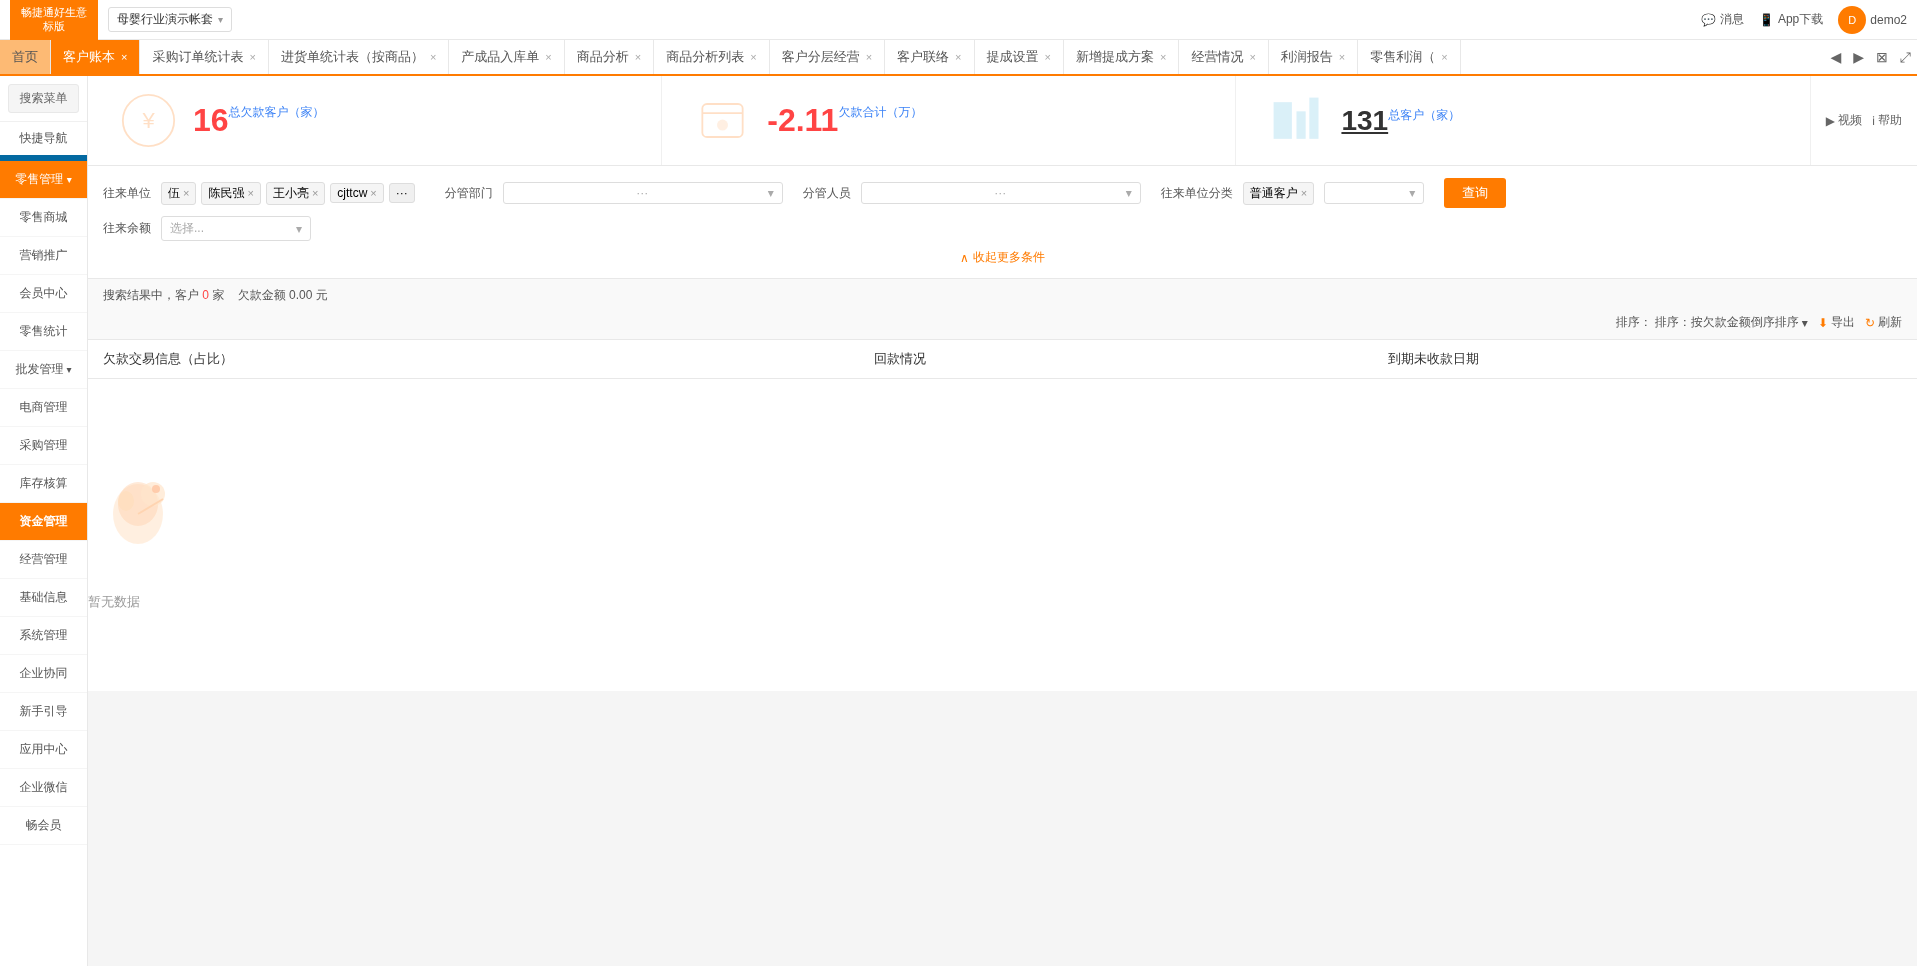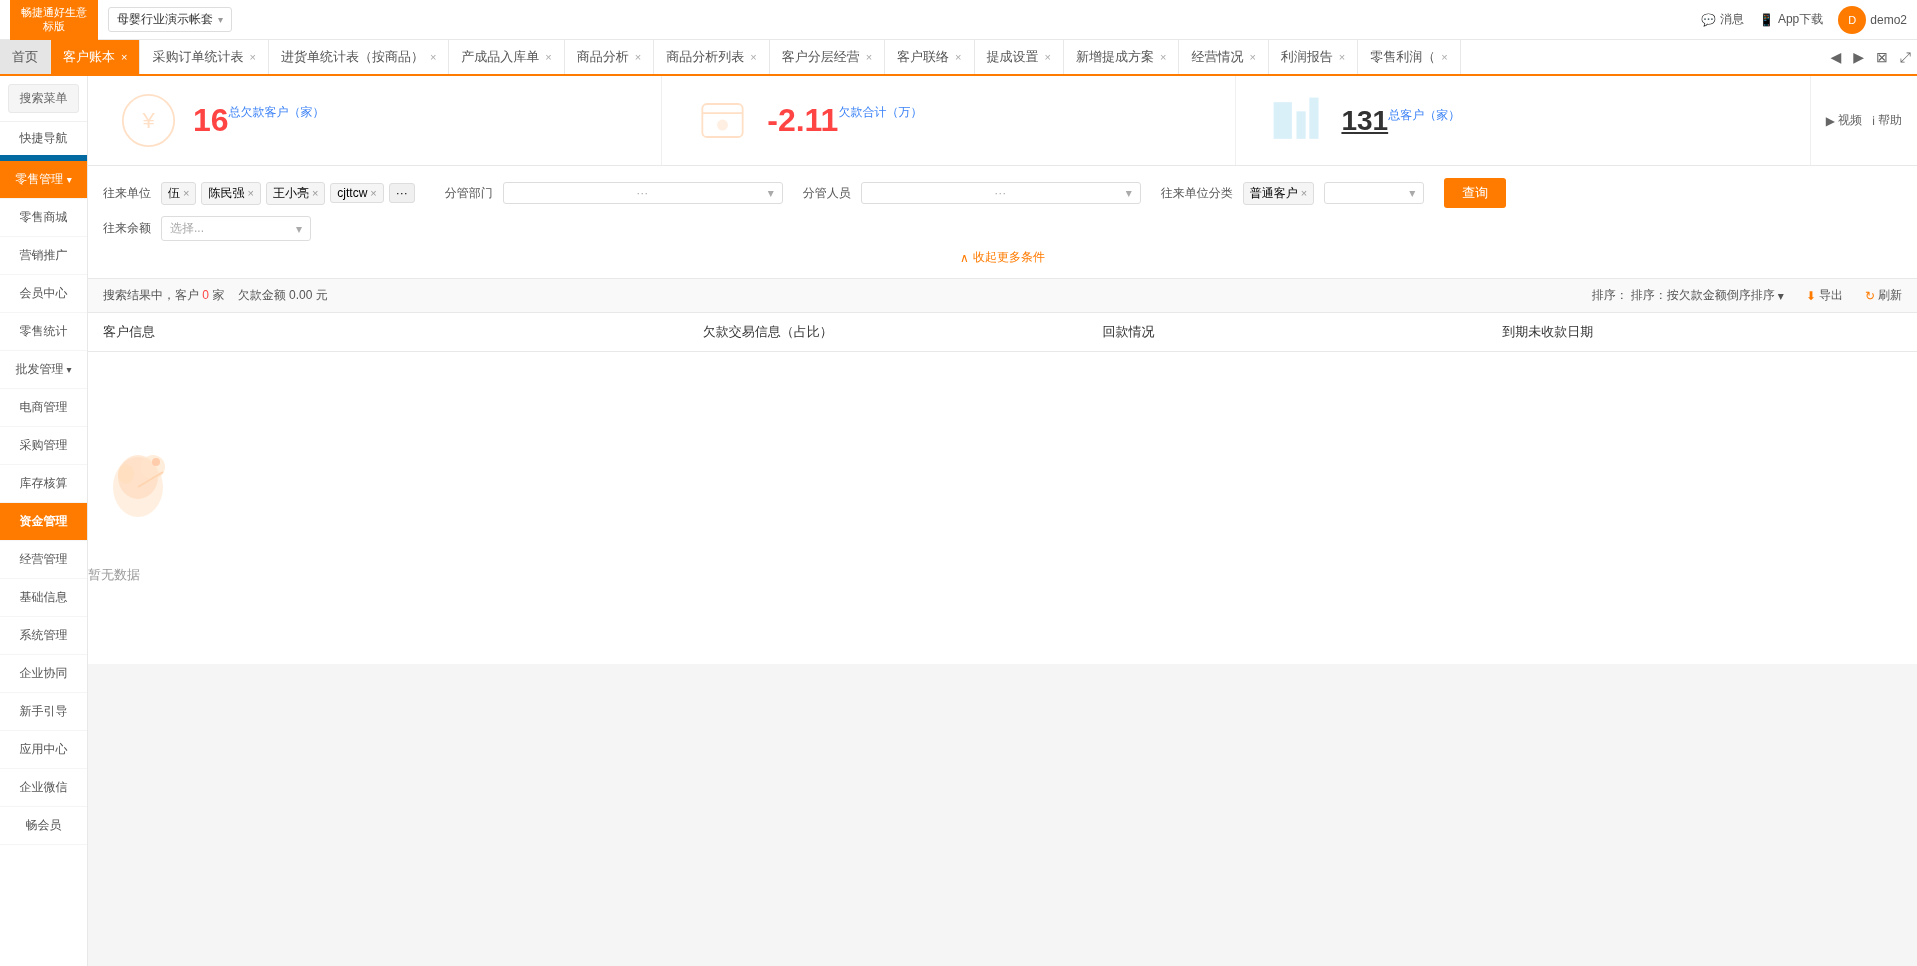--- a/index.html
+++ b/index.html
@@ -27,21 +27,21 @@
     
     .nav-tabs {
       display: flex; align-items: center; background: #fff; border-bottom: 2px solid #ff7b00;
       height: 36px; flex-shrink: 0; overflow: hidden;
     }
     .nav-tab {
       display: flex; align-items: center; padding: 0 12px; height: 36px; cursor: pointer;
       font-size: 13px; color: #555; border-right: 1px solid #e8e8e8; white-space: nowrap;
       flex-shrink: 0;
     }
-    .nav-tab.home { background: #e5e5e5; }
+    .nav-tab.home { background: #fdba74; }
     .nav-tab.active { background: #ff7b00; color: #fff; }
     .nav-tab .close-btn { margin-left: 6px; font-size: 11px; color: #aaa; cursor: pointer; }
     .nav-tab.active .close-btn { color: #fff; }
     .nav-tab-arrows { display: flex; align-items: center; margin-left: auto; }
     .nav-tab-arrow { padding: 0 6px; cursor: pointer; color: #666; font-size: 14px; }
     .nav-close-all { padding: 0 6px; cursor: pointer; color: #666; font-size: 14px; }
 
     
     .main-layout { display: flex; flex: 1; overflow: hidden; }
 
@@ -106,25 +106,25 @@
     }
     .filter-dropdown .arrow { margin-left: auto; color: #aaa; }
     .collapse-btn {
       display: flex; align-items: center; gap: 4px; color: #ff7b00; font-size: 12px;
       cursor: pointer; width: 100%; justify-content: center; margin-top: 4px;
     }
 
     
     .search-result-bar {
       display: flex; align-items: flex-start; padding: 8px 15px; background: #f9f9f9;
-      border-bottom: 1px solid #e8e8e8; gap: 10px;
+      border-bottom: 1px solid #e8e8e8; gap: 10px; flex-direction: column;
     }
     .result-text { font-size: 12px; color: #555; }
     .result-highlight { color: #ff4444; }
-    .sort-area { margin-left: auto; display: flex; align-items: center; gap: 22px; font-size: 12px; }
+    .sort-area { margin-left: auto; display: flex; align-items: center; gap: 10px; font-size: 12px; }
     .sort-select { display: flex; align-items: center; gap: 3px; cursor: pointer; color: #555; }
     .export-btn, .refresh-btn {
       display: flex; align-items: center; gap: 3px; cursor: pointer; color: #555; font-size: 12px;
     }
 
     
     .data-table { width: 100%; background: #fff; }
     .table-header {
       display: flex; background: #fff; border-bottom: 1px solid #e8e8e8;
       padding: 10px 15px;
@@ -448,21 +448,20 @@
         </div>
         <div class="refresh-btn">
           <span style="color:#ff7b00;">↻</span>
           <span>刷新</span>
         </div>
       </div>
     </div>
 
     <div class="data-table">
       <div class="table-header">
-        <div class="table-col">客户信息</div>
         <div class="table-col">欠款交易信息（占比）</div>
         <div class="table-col">回款情况</div>
         <div class="table-col">到期未收款日期</div>
       </div>
 
       <div class="empty-state">
         <div class="empty-icon">
           
           <svg width="100" height="100" viewBox="0 0 100 100" xmlns="http://www.w3.org/2000/svg">
             <ellipse cx="50" cy="55" rx="25" ry="30" fill="#ffcc99" opacity="0.6"></ellipse>

